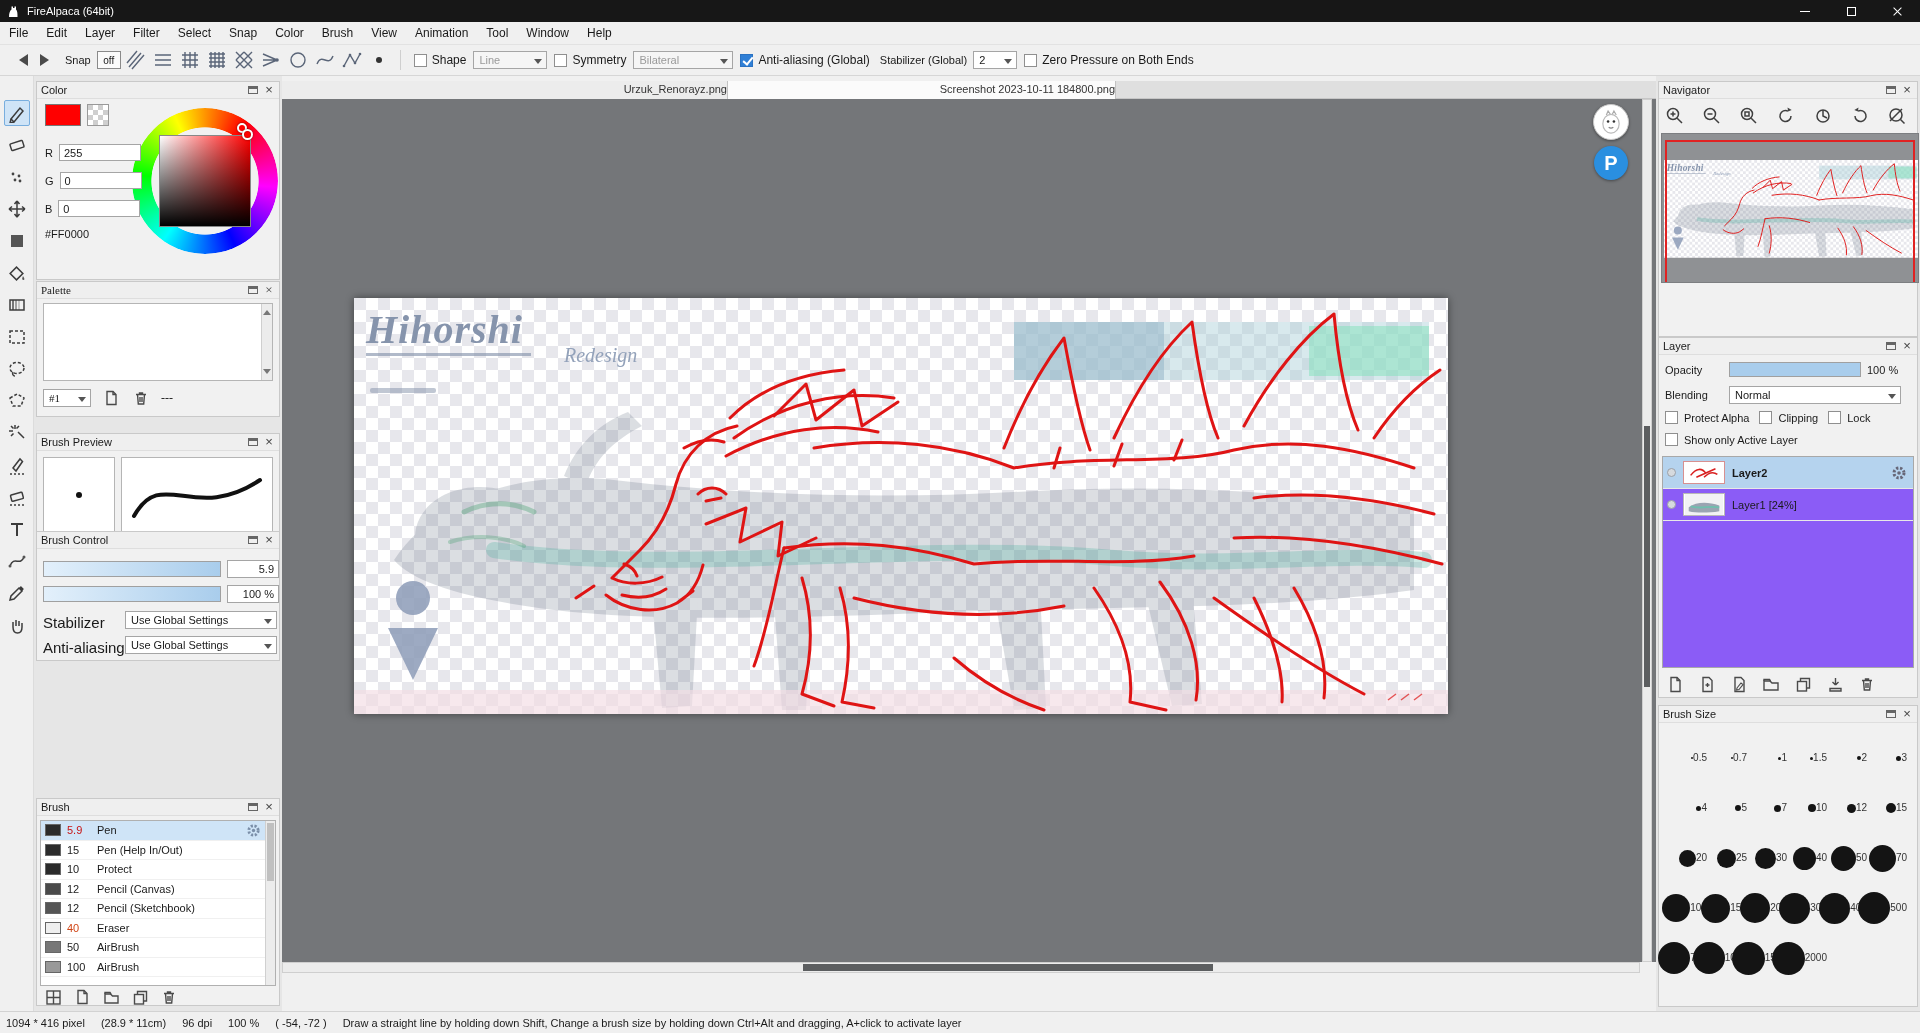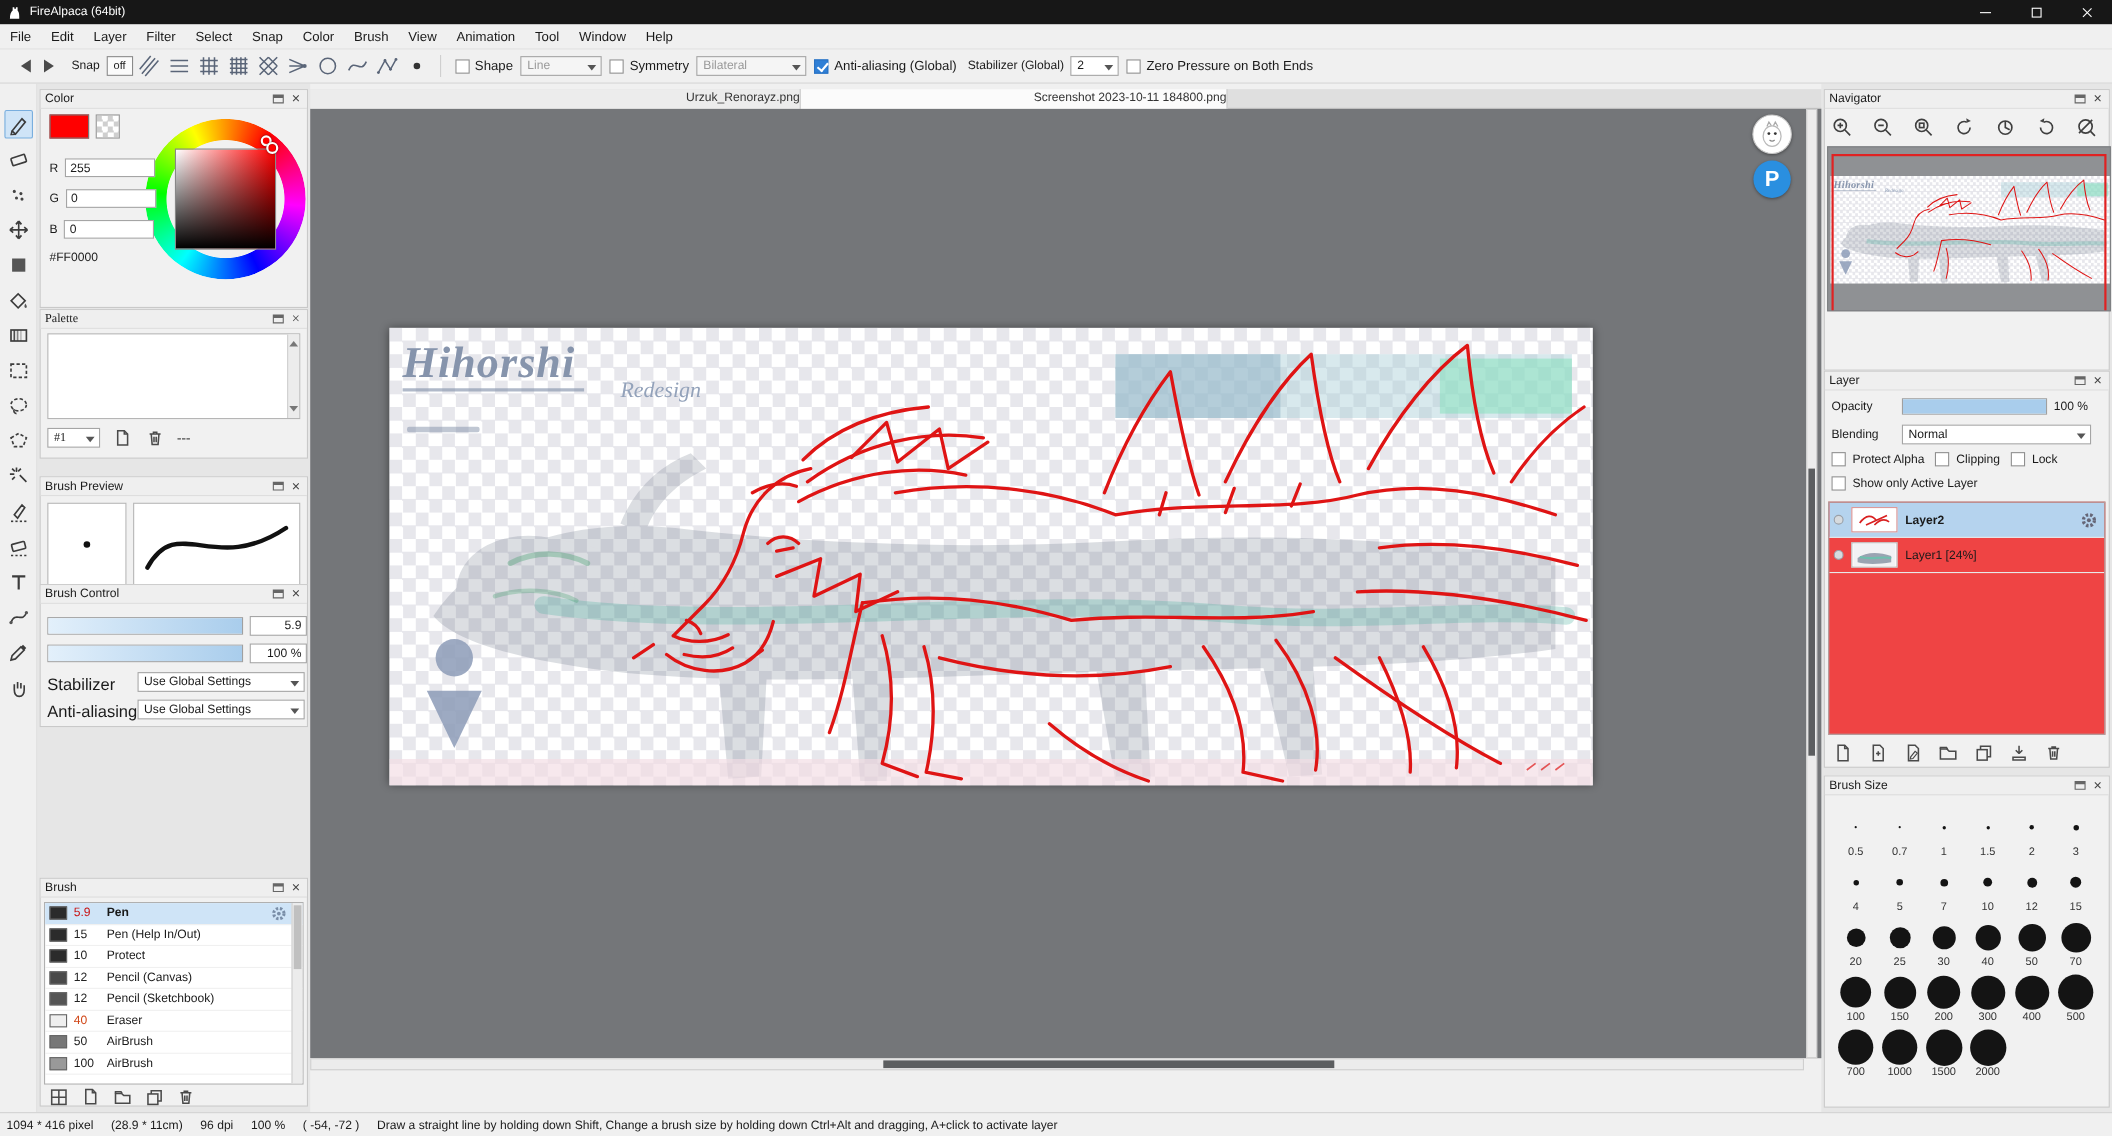--- a/index.html
+++ b/index.html
@@ -91,21 +91,21 @@
   .bc-lbl { position:absolute; left:6px; font-size:15px; }
   .bc-sel { position:absolute; left:88px; width:152px; }
 
   
   .brush-list { position:absolute; left:3px; top:21px; right:3px; height:166px; background:#fff; border:1px solid #b0b0b0; overflow:hidden; }
   .brush-row { height:19.5px; display:flex; align-items:center; padding:0 4px; border-bottom:1px solid #f0f0f0; position:relative; }
   .brush-row.selected { background:#cfe4f7; }
   .b-swatch { width:16px; height:12px; border:1px solid #666; margin-right:6px; flex:none; }
   .b-size { width:30px; font-size:11px; }
   .b-name { font-size:11px; }
-  .brush-row.selected .b-name { font-weight:bold; }
+  .brush-row.selected .b-name { font-weight:normal; }
   .b-gear { position:absolute; right:14px; top:2px; width:15px; height:15px; }
   .brush-scroll { position:absolute; right:0; top:0; bottom:0; width:10px; background:#ececec; border-left:1px solid #d0d0d0; }
   .brush-scroll .thumb { position:absolute; left:1px; right:1px; top:2px; height:58px; background:#c0c0c0; }
   .panel-iconrow { position:absolute; left:6px; display:flex; gap:9px; }
 
   
   .tabbar { position:absolute; left:0; top:5px; right:0; height:18px; background:#dfdfdf; display:flex; border-bottom:1px solid #c6c6c6; }
   .tab { height:18px; line-height:17px; text-align:right; font-size:11px; border-right:1px solid #c2c2c2; background:#ececec; color:#333; }
   .tab.active { background:#fbfbfb; }
   .viewport { position:absolute; left:0; top:23px; right:0; height:863px; background:#747679; overflow:hidden; }
@@ -127,33 +127,33 @@
   .nav-tools { position:absolute; left:4px; top:21px; right:4px; height:26px; display:flex; gap:13px; align-items:center; }
   .nav-tools .tb-btn svg { stroke:#3f3f3f; fill:none; stroke-width:1.5; }
   .nav-view { position:absolute; left:2px; top:51px; width:258px; height:150px; background:#8f9194; overflow:hidden; border:1px solid #7c7e81; }
   .nav-mini { left:2px; top:26px; transform:scale(0.235); transform-origin:0 0; }
   .nav-rect { position:absolute; left:3px; top:6px; width:250px; height:160px; border:2px solid #e02222; }
 
   
   .lp-row { position:absolute; left:6px; right:6px; display:flex; align-items:center; gap:6px; font-size:11px; }
   .lp-slider { position:relative; width:132px; height:15px; border:1px solid #a0a0a0; background:#fff; }
   .lp-slider .fill { position:absolute; inset:0; background:#a9cdec; }
-  .layer-list { position:absolute; left:3px; top:118px; right:3px; height:212px; background:#ef4444; border:1px solid #a8a8a8; overflow:hidden; }
+  .layer-list { position:absolute; left:3px; top:118px; right:3px; height:212px; background:#8b5cf6; border:1px solid #a8a8a8; overflow:hidden; }
   .layer-row { height:32px; display:flex; align-items:center; padding:0 4px; gap:7px; border-bottom:1px solid #e8e8e8; position:relative; }
   .layer-row.selected { background:#b5d3ee; }
   .vis-dot { width:9px; height:9px; border-radius:50%; background:#d6dade; border:1px solid #9aa0a8; flex:none; }
   .layer-thumb { width:42px; height:23px; border:1px solid #b8b8b8; background:#fff; flex:none; }
   .layer-row.selected .layer-thumb { border-color:#d89090; }
   .layer-name { font-size:11px; }
   .layer-row.selected .layer-name { font-weight:bold; }
   .l-gear { position:absolute; right:6px; top:8px; width:16px; height:16px; }
 
   
   .bs-row { position:absolute; left:8px; right:8px; height:48px; display:flex; }
-  .bs-cell { width:40px; display:flex; flex-direction:column; align-items:center; justify-content:flex-end; }
+  .bs-cell { width:40px; display:flex; flex-direction:row; align-items:center; justify-content:flex-end; }
   .bs-dotwrap { height:34px; display:flex; align-items:center; justify-content:center; }
   .bs-dot { background:#141414; border-radius:50%; }
   .bs-lbl { font-size:10px; color:#333; height:13px; }
 
   
   .statusbar { position:absolute; left:0; bottom:0; right:0; height:22px; background:#f0f0f0; border-top:1px solid #d2d2d2; display:flex; align-items:center; gap:16px; padding-left:6px; font-size:11px; }
   .snapsvg { stroke:#5a6578; fill:none; stroke-width:1.4; }
 </style>
 </head>
 <body>

